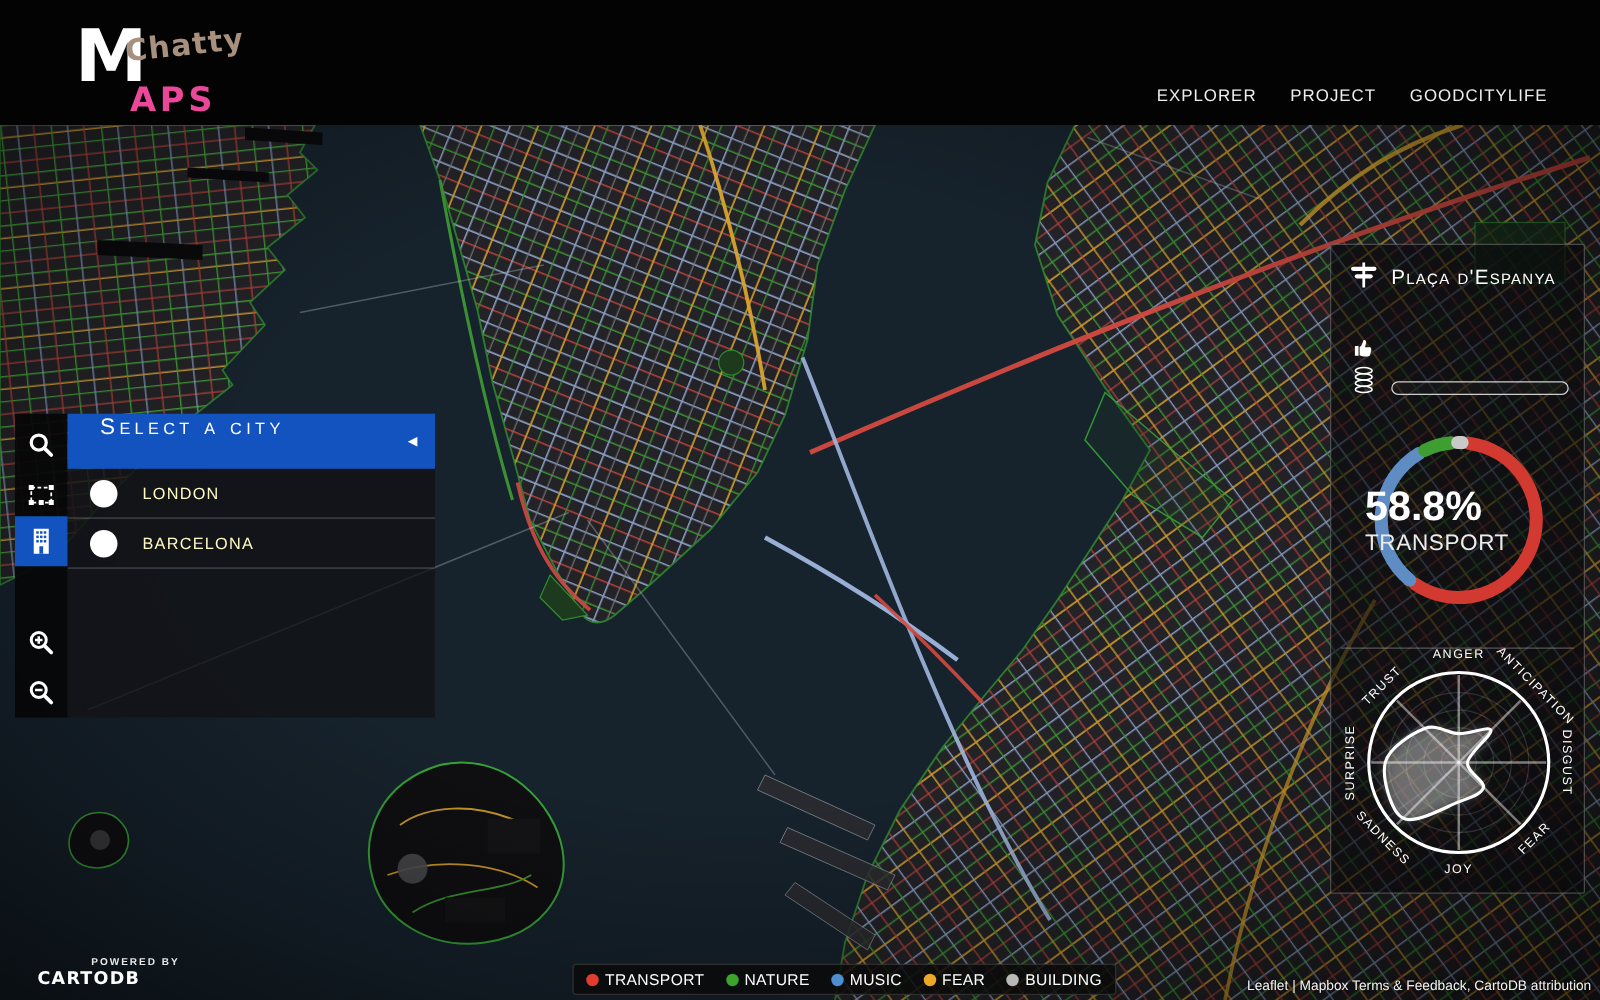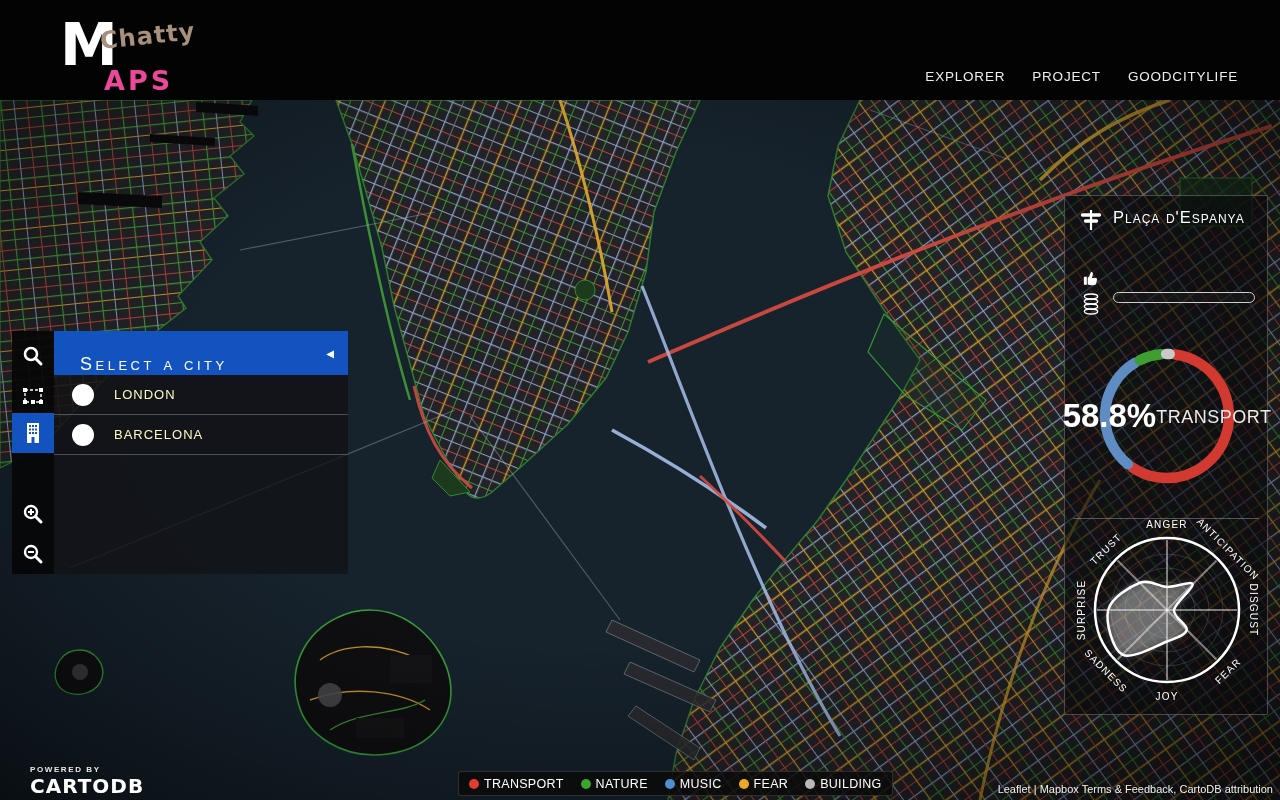--- a/index.html
+++ b/index.html
@@ -21,59 +21,59 @@
   .map-wrap{position:absolute;left:0;top:100px;width:1280px;height:700px;z-index:1;background:#16222c;}
   .vignette{position:absolute;left:0;top:100px;width:1280px;height:700px;z-index:2;pointer-events:none;
             background:radial-gradient(ellipse 900px 560px at 46% 42%, rgba(0,0,0,0) 45%, rgba(0,0,0,.28) 75%, rgba(0,0,0,.62) 100%);}
 
   
   .city-panel{position:absolute;left:12px;top:331px;width:336px;height:243px;z-index:20;display:flex;}
   .tool-strip{position:relative;width:42px;height:243px;background:rgba(6,6,8,.93);flex:none;}
   .tool{position:absolute;left:0;width:42px;height:34px;display:flex;align-items:center;justify-content:center;cursor:pointer;}
   .tool.active{background:#1353c0;height:40px;}
   .panel-body{flex:1;display:flex;flex-direction:column;}
-  .panel-header{height:44px;background:#1353c0;display:flex;align-items:flex-end;padding:0 14px 0 26px;position:relative;cursor:default;}
+  .panel-header{height:44px;background:#1353c0;display:flex;align-items:flex-start;padding:0 14px 0 26px;position:relative;cursor:default;}
   .panel-title{font-variant:small-caps;font-size:18px;letter-spacing:3.5px;color:#fff;}
   .collapse{position:absolute;right:14px;top:0;height:44px;display:flex;align-items:center;font-size:10px;color:#fff;cursor:pointer;}
   .city-row{height:39px;background:rgba(18,18,22,.84);border-bottom:1px solid rgba(255,255,255,.25);
             display:flex;align-items:center;padding-left:18px;cursor:pointer;}
   .city-fill{flex:1;background:rgba(18,18,22,.78);}
   .radio{width:22px;height:22px;border-radius:50%;background:#fff;margin-right:20px;flex:none;box-sizing:border-box;}
   .radio.sel{background:#3a7fc1;border:3px solid #fff;box-shadow:inset 0 0 0 2px #14161a;}
   .city-name{font-size:13px;letter-spacing:1px;color:#fef9c3;}
 
   
   .street-panel{position:absolute;left:1064px;top:195px;width:204px;height:520px;z-index:20;
                 background:rgba(8,9,12,.60);border:1px solid rgba(170,170,170,.38);border-radius:2px;box-sizing:border-box;}
-  .sp-row{position:absolute;left:0;width:204px;display:flex;align-items:flex-start;}
+  .sp-row{position:absolute;left:0;width:204px;display:flex;align-items:flex-end;}
   .sp-icon{width:24px;height:24px;margin-left:14px;margin-right:10px;flex:none;display:flex;align-items:center;justify-content:center;}
   .street-name{font-variant:small-caps;font-size:16.5px;letter-spacing:1px;color:#fff;}
   .street-type{font-size:11.5px;letter-spacing:1.5px;color:#e6e6e6;}
   .slider-track{width:140px;height:9px;border:1.5px solid #cfcfcf;border-radius:6px;background:rgba(30,30,30,.4);
                 overflow:hidden;cursor:pointer;}
   .slider-fill{height:100%;background:linear-gradient(#efefef,#cfcfcf);border-radius:4px;}
   .sp-divider{position:absolute;left:8px;right:8px;top:322px;border-top:1px solid rgba(200,200,200,.38);}
   .donut-box{position:absolute;left:27px;top:145px;width:150px;height:150px;}
-  .donut-center{position:absolute;left:0;top:0;width:150px;height:150px;display:flex;flex-direction:row;
-                align-items:center;justify-content:center;pointer-events:none;}
+  .donut-center{position:absolute;left:0;top:0;width:150px;height:150px;display:flex;flex-direction:column;
+                align-items:flex-start;justify-content:center;pointer-events:none;}
   .donut-pct{font-size:33px;font-weight:700;color:#fff;line-height:34px;}
   .donut-cat{font-size:18px;color:#ececec;letter-spacing:.5px;margin-top:2px;}
   .radar-box{position:absolute;left:0;top:322px;width:204px;height:192px;}
   .radar-label{position:absolute;font-size:10px;letter-spacing:1.2px;color:#fff;white-space:nowrap;}
 
   
   .legend{position:absolute;left:458px;top:771px;z-index:25;background:rgba(10,10,10,.84);
           border:1px solid rgba(70,70,70,.6);border-radius:3px;height:23px;display:flex;align-items:center;
           padding:0 10px;gap:17px;}
   .legend-item{display:flex;align-items:center;gap:5px;}
   .legend-dot{width:10px;height:10px;border-radius:50%;flex:none;}
   .legend-label{font-size:12.5px;color:#fff;letter-spacing:.3px;}
   .powered{position:absolute;left:30px;top:766px;z-index:25;color:#fff;line-height:1;}
-  .powered-label{font-size:8px;font-weight:700;letter-spacing:1.6px;color:#e8e8e8;}
-  .powered-brand{font-size:20px;font-weight:700;letter-spacing:1px;margin-top:2px;font-family:"DejaVu Sans",sans-serif;}
+  .powered-label{font-size:8px;font-weight:700;letter-spacing:1.6px;color:#e8e8e8;margin-left:43px;}
+  .powered-brand{font-size:14px;font-weight:700;letter-spacing:1px;margin-top:2px;font-family:"DejaVu Sans",sans-serif;}
   .attribution{position:absolute;right:7px;top:783px;z-index:25;font-size:11px;color:#f2f2f2;
                text-shadow:0 0 3px rgba(0,0,0,.9);}
   .attribution a{color:#f2f2f2;text-decoration:none;cursor:pointer;margin-top:24px;}
 </style>
 </head>
 <body>
 
 <div id="root">
 
   <div class="map-wrap">

